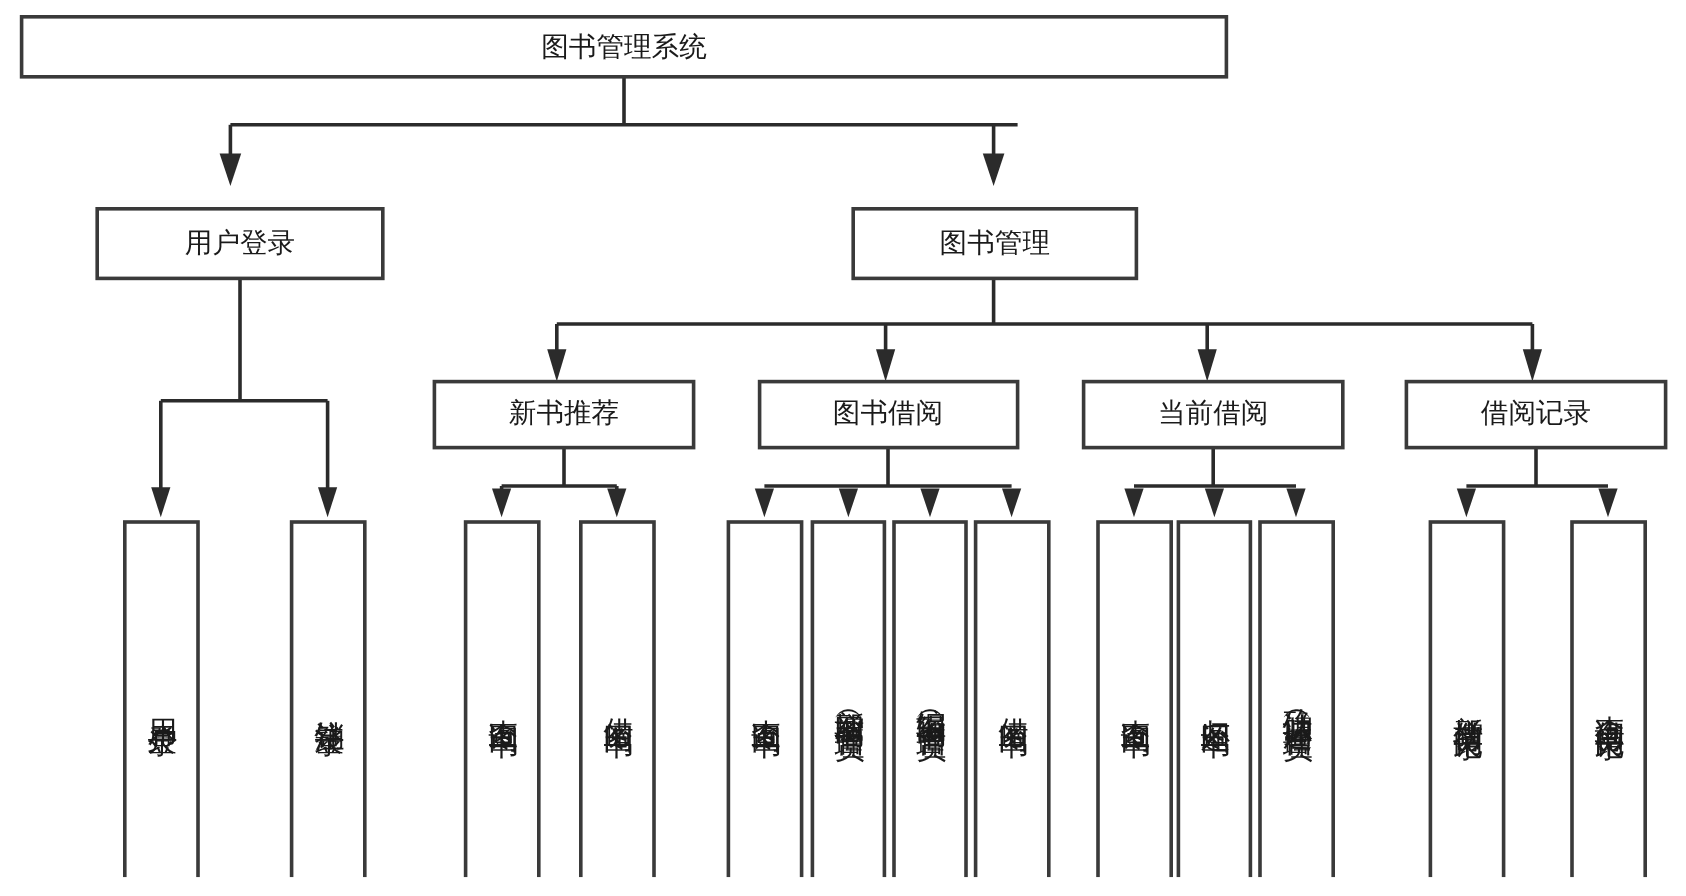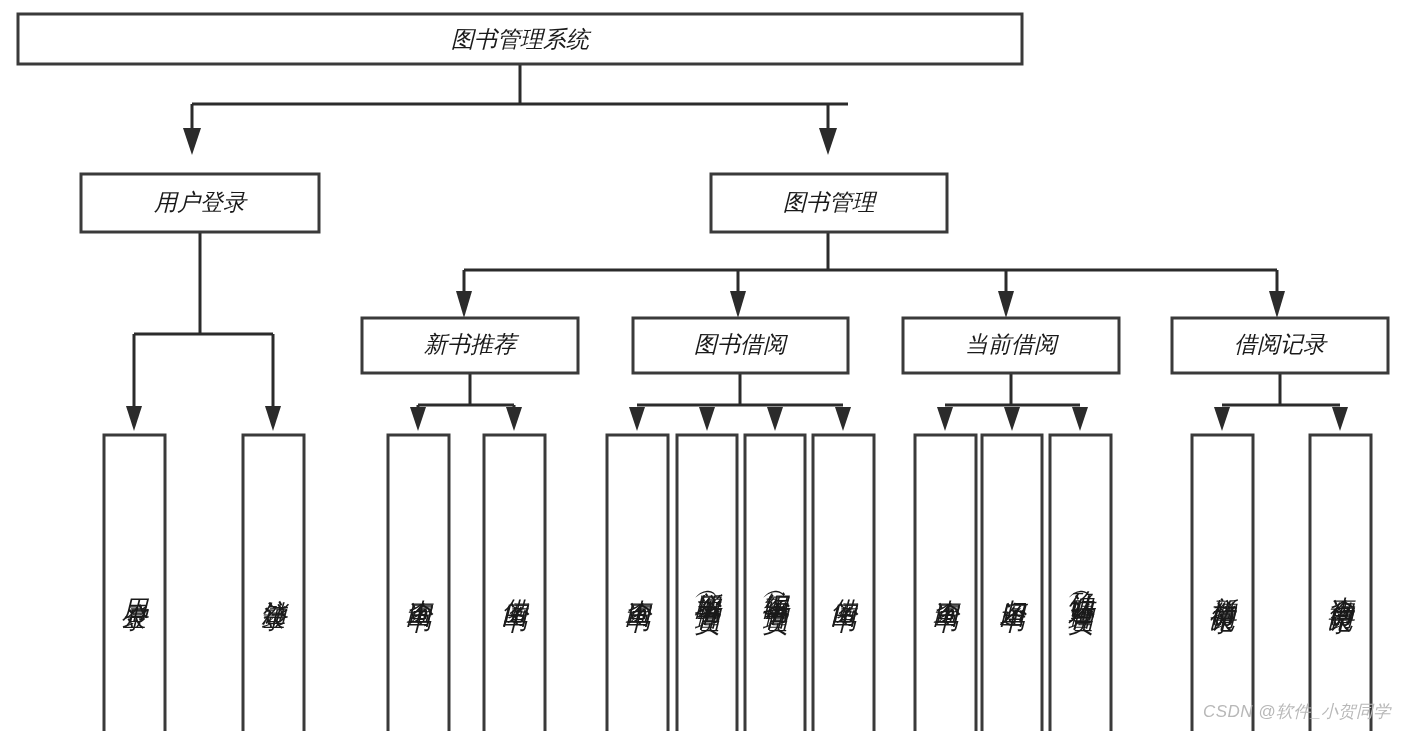--- a/index.html
+++ b/index.html
@@ -9,21 +9,20 @@
   }
   body {
     font-family: "Liberation Sans", "DejaVu Sans", sans-serif;
   }
   #diagram-root {
     position: relative;
     width: 1405px;
     height: 731px;
     background: #ffffff;
     overflow: hidden;
-    font-style: italic;
   }
   svg.diagram-canvas {
     position: absolute;
     top: 0;
     left: 0;
     width: 1405px;
     height: 747px;
   }
   .node-box {
     fill: #ffffff;
@@ -201,15 +200,14 @@
   <div class="leaf-label" style="left:607px; top:435px; width:61px; height:299px;">查询图书</div>
   <div class="leaf-label" style="left:677px; top:435px; width:60px; height:299px;">新增图书（管理员）</div>
   <div class="leaf-label" style="left:745px; top:435px; width:60px; height:299px;">编辑图书（管理员）</div>
   <div class="leaf-label" style="left:813px; top:435px; width:61px; height:299px;">借阅图书</div>
   <div class="leaf-label" style="left:915px; top:435px; width:61px; height:299px;">查询图书</div>
   <div class="leaf-label" style="left:982px; top:435px; width:60px; height:299px;">归还图书</div>
   <div class="leaf-label" style="left:1050px; top:435px; width:61px; height:299px;">确认归还（管理员）</div>
   <div class="leaf-label" style="left:1192px; top:435px; width:61px; height:299px;">新增借阅记录</div>
   <div class="leaf-label" style="left:1310px; top:435px; width:61px; height:299px;">查询借阅记录</div>
 
-  <div class="watermark">CSDN @软件_小贺同学</div>
 
 </div>
 
 </body></html>

